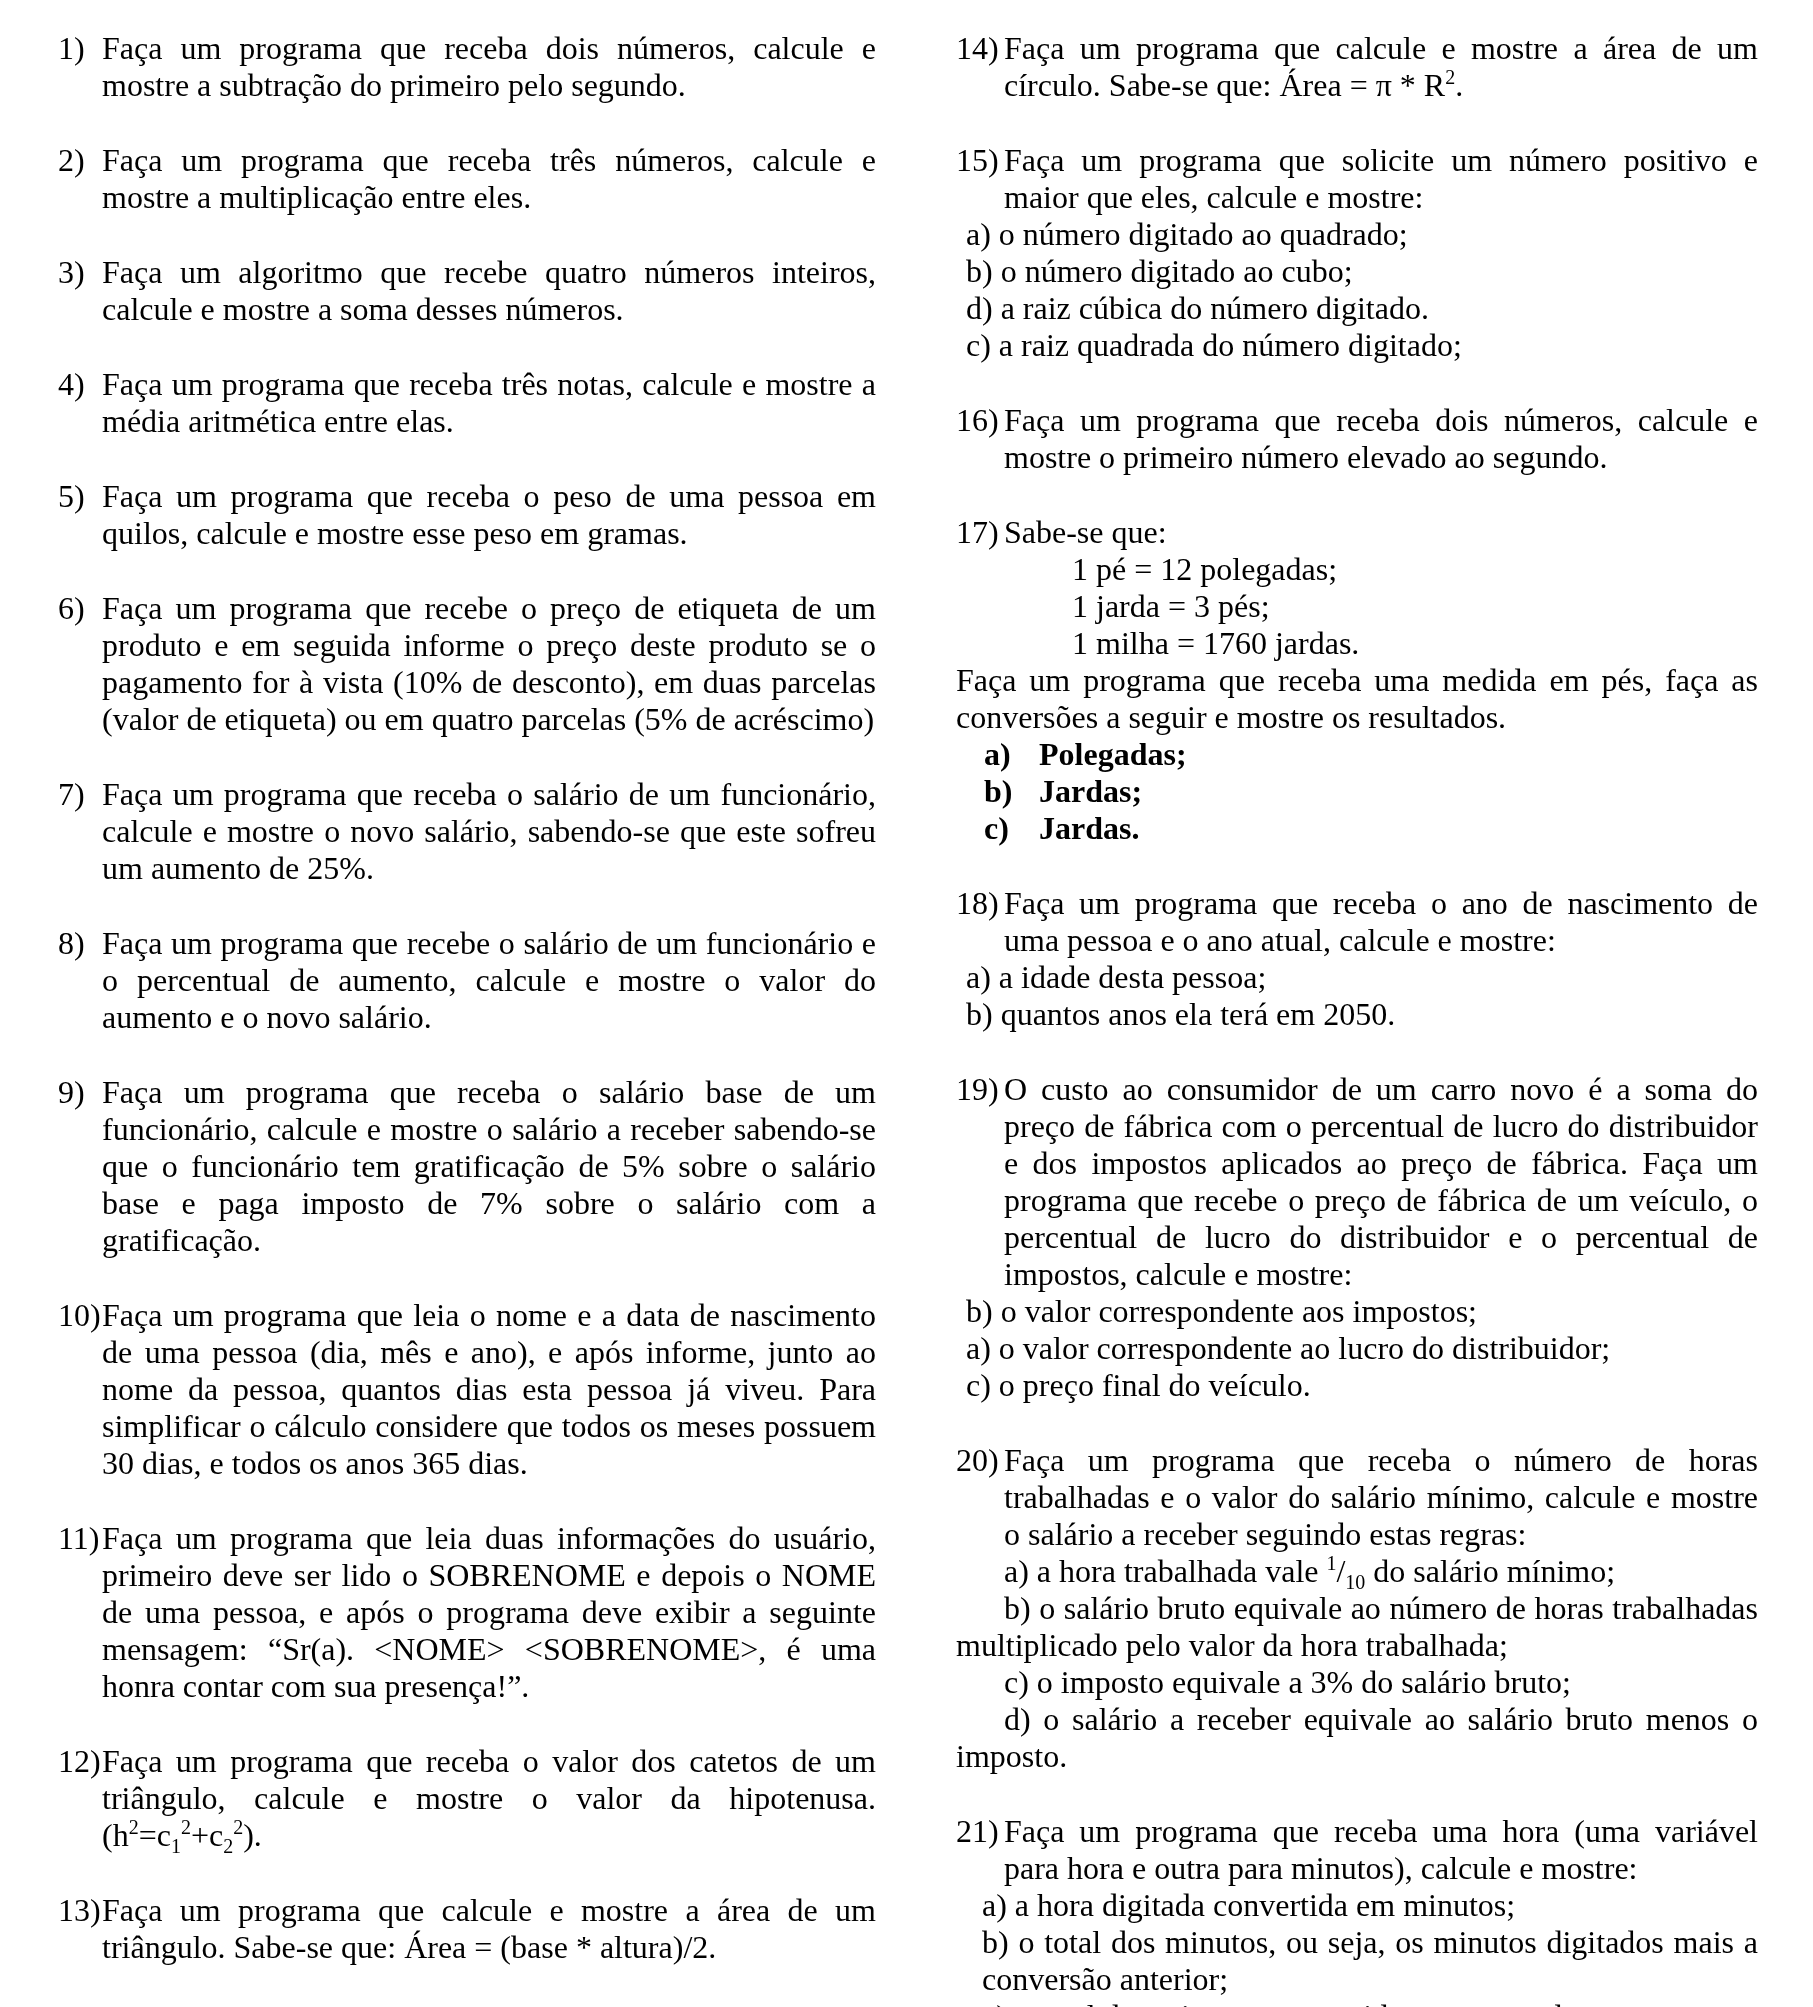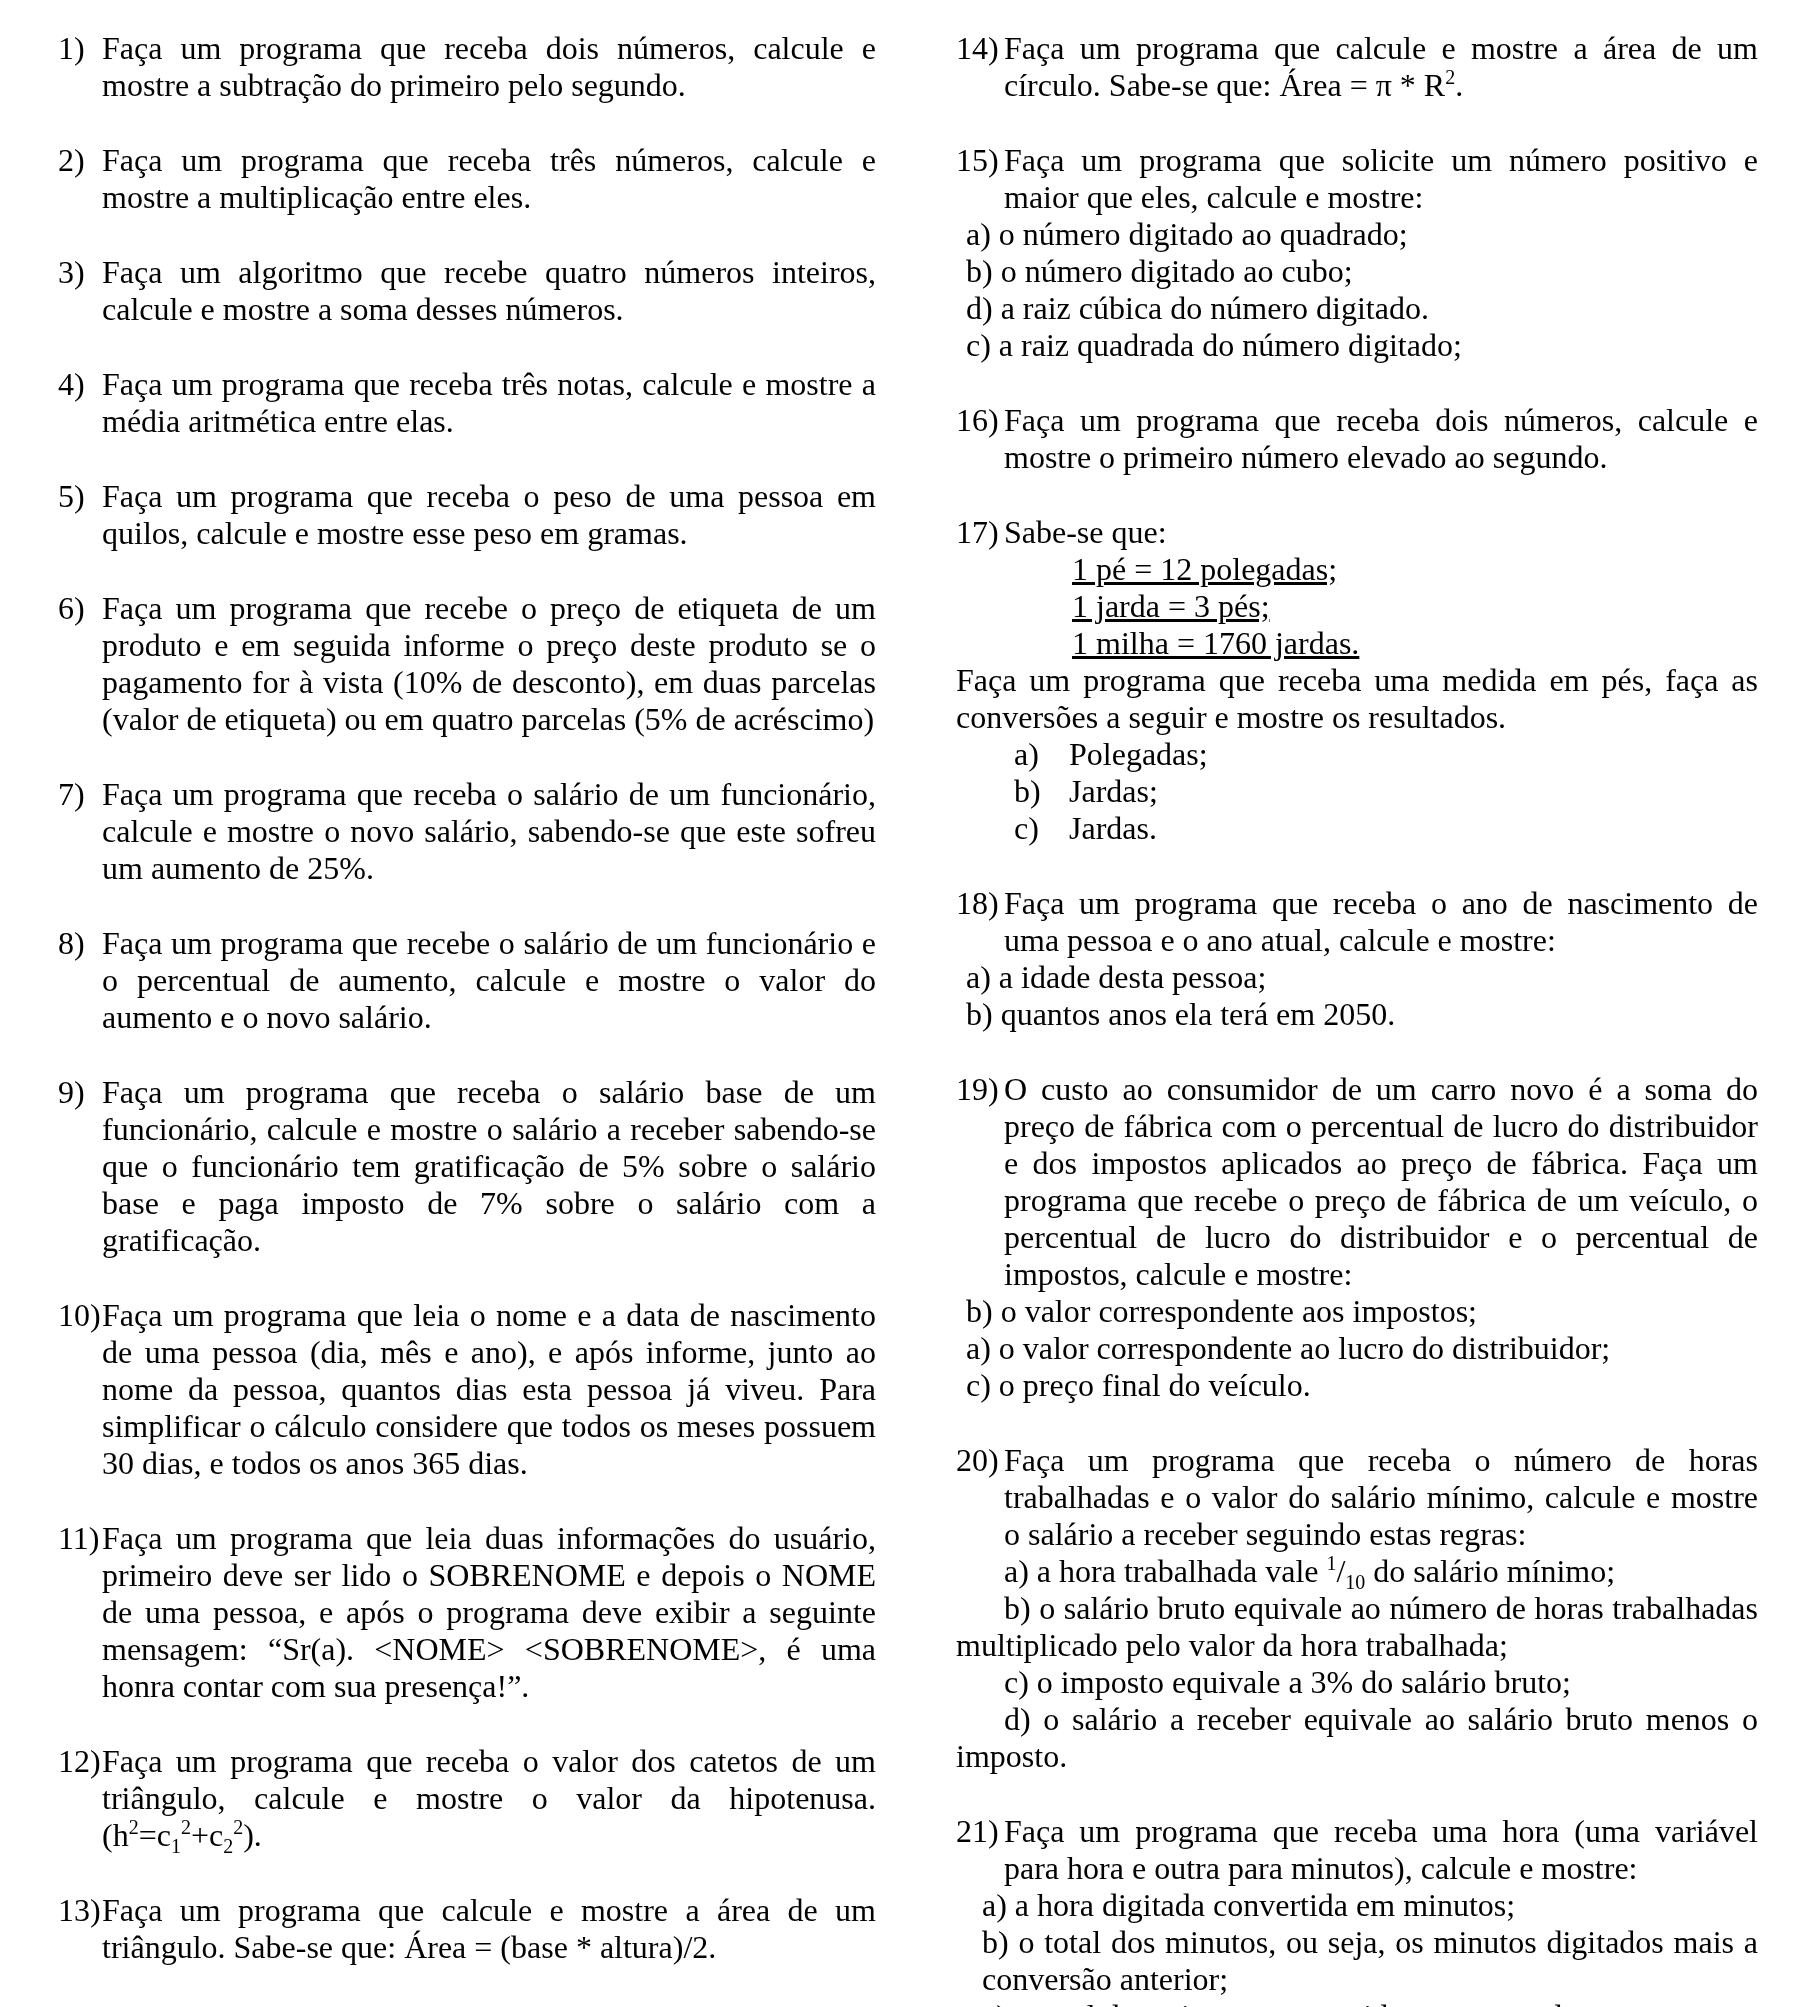--- a/index.html
+++ b/index.html
@@ -28,22 +28,22 @@
   }
   .item:not(:first-child) { margin-top: 38px; }
   .num {
     display: inline-block;
     width: var(--hang);
     text-indent: 0;
   }
   .para { text-align: justify; }
   .sub  { text-align: justify; }
   .sub--flush   { margin-left: 10px; }
-  .sub--measure { margin-left: 116px; text-align: left; text-decoration: underline; }
-  .sub--letter  { margin-left: 58px;  text-align: left; }
+  .sub--measure { margin-left: 116px; text-align: left; }
+  .sub--letter  { margin-left: 28px;  text-align: left; font-weight: bold; }
   .letter { display: inline-block; width: 55px; }
   .sub--first { text-indent: 48px; }
   .sub--hang  { margin-left: 26px; }
 
   sup, sub {
     font-size: 20px;
     line-height: 0;
   }
   sup { vertical-align: super; }
   sub { vertical-align: sub; }

